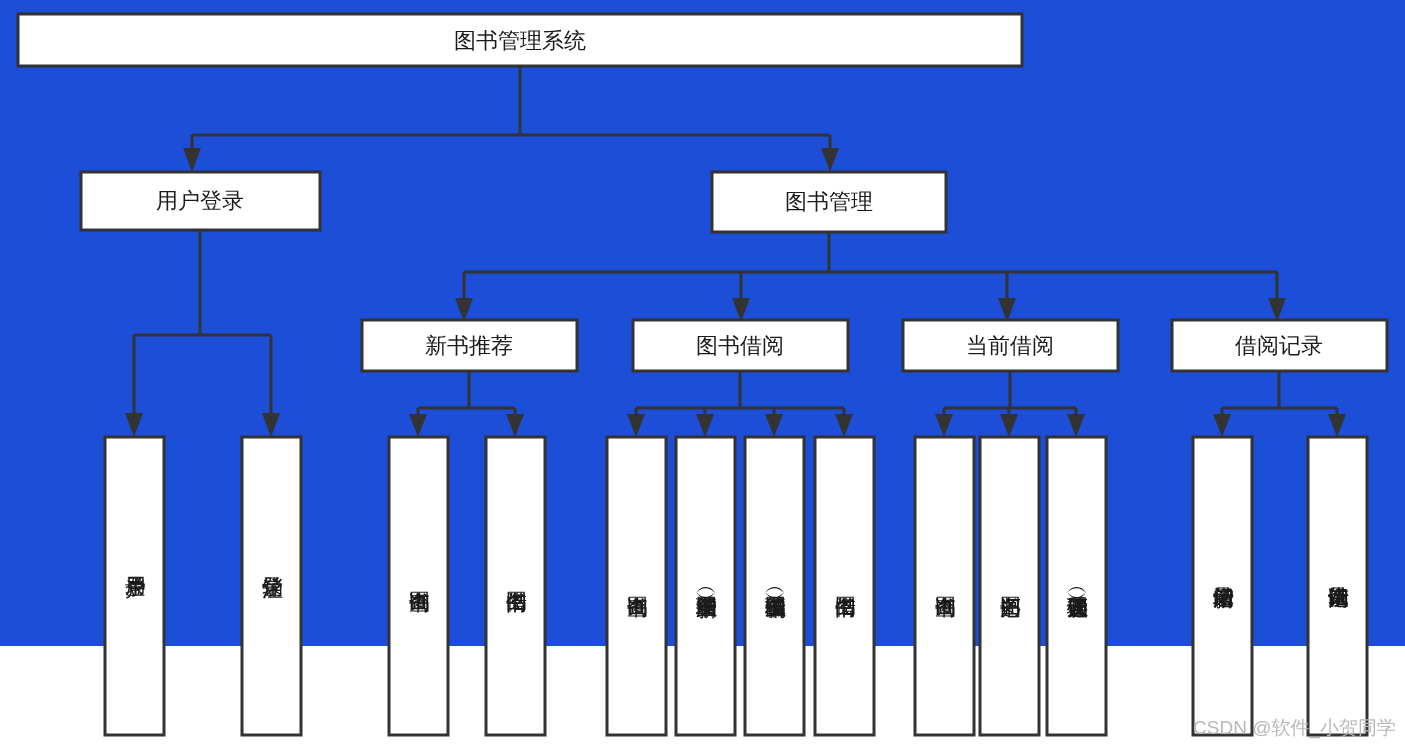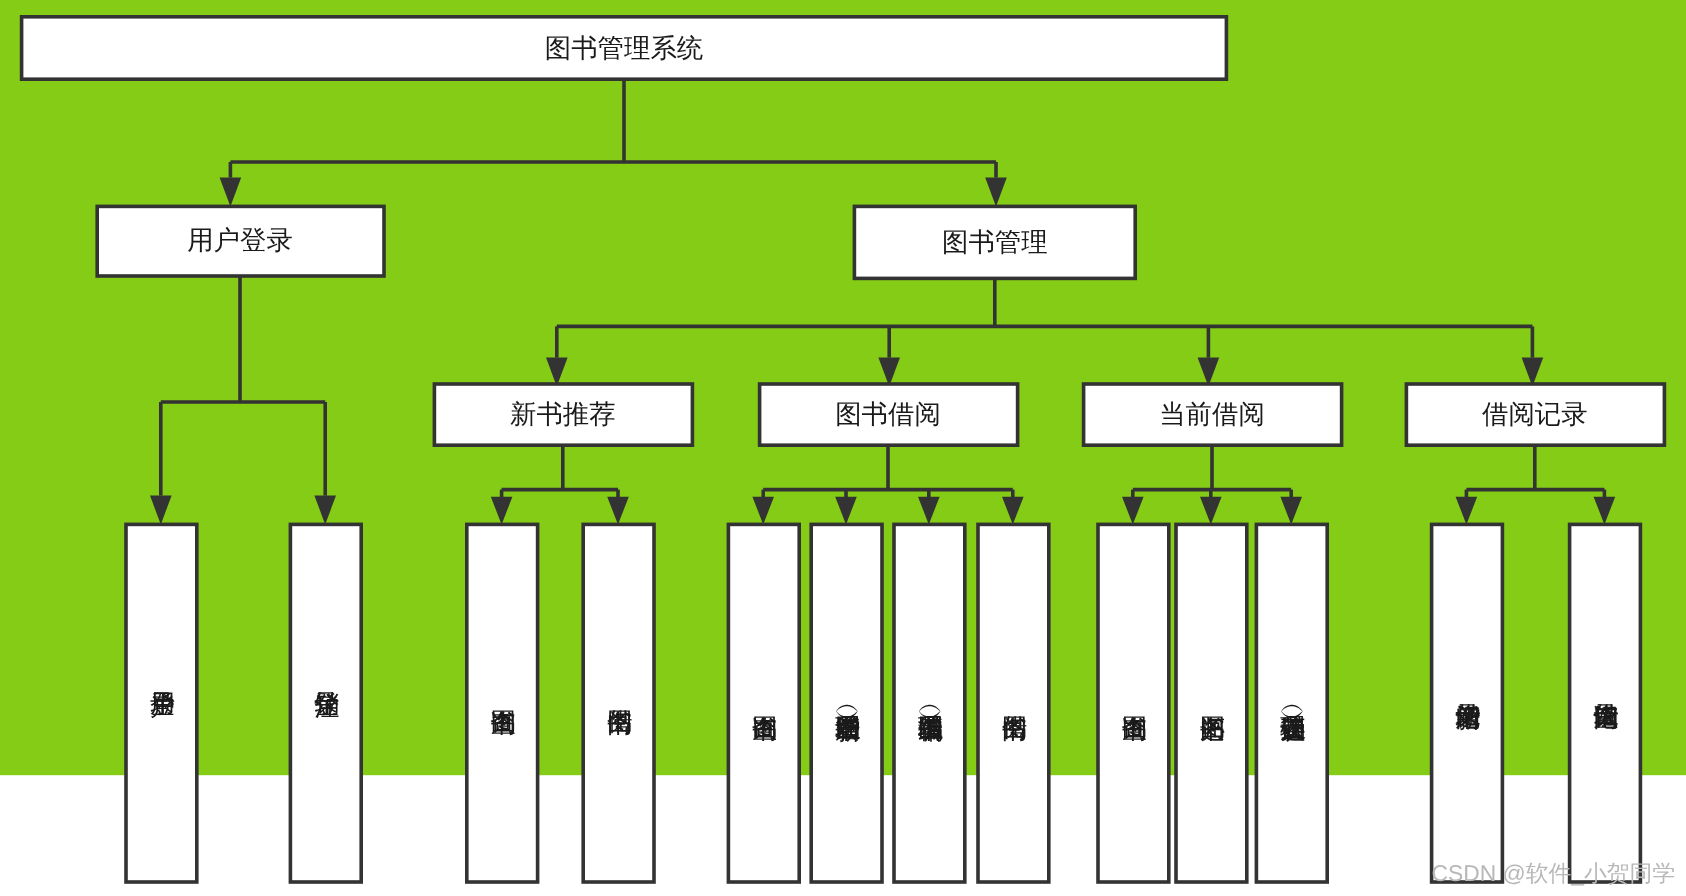--- a/index.html
+++ b/index.html
@@ -11,21 +11,21 @@
   body {
     font-family: "Liberation Sans", "DejaVu Sans", sans-serif;
     width: 1405px;
     height: 747px;
     overflow: hidden;
   }
   #diagram-root {
     position: relative;
     width: 1405px;
     height: 646px;
-    background: #84cc16;
+    background: #1d4ed8;
   }
   svg.diagram {
     display: block;
     width: 1405px;
     height: 747px;
   }
   .node-box {
     fill: #ffffff;
     stroke: #333333;
     stroke-width: 3;

